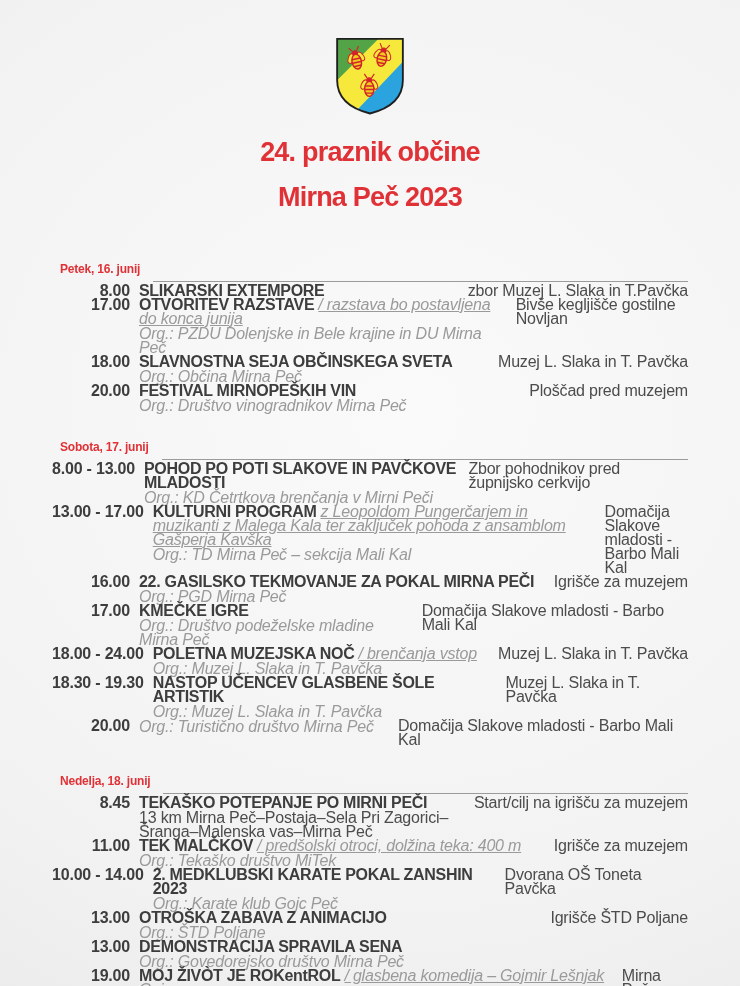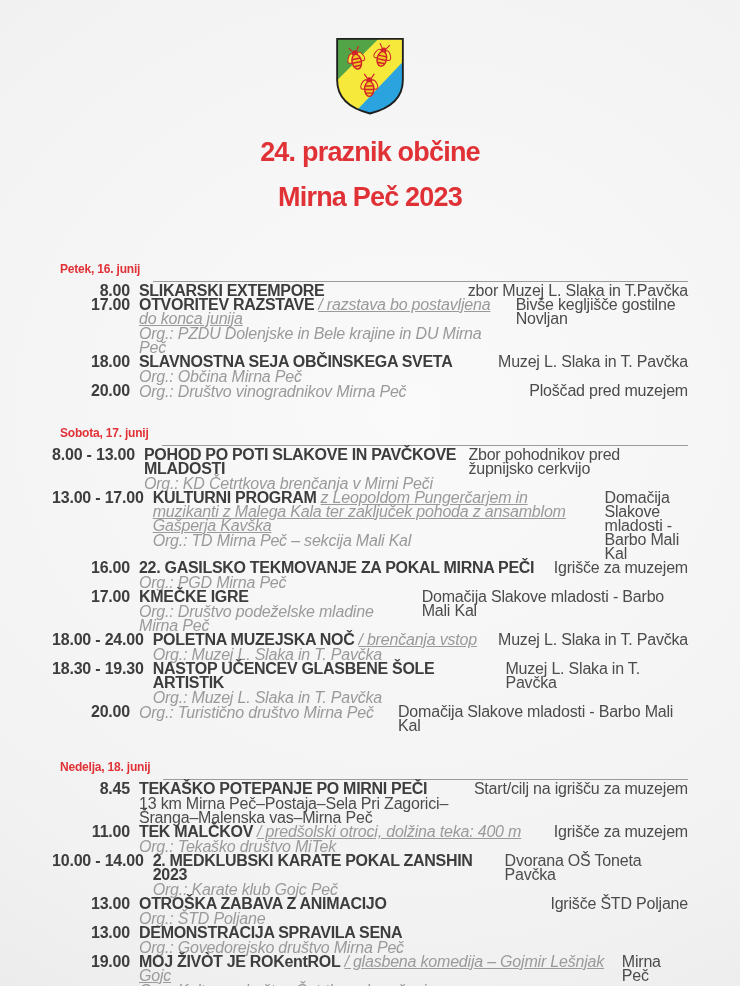--- a/index.html
+++ b/index.html
@@ -125,20 +125,23 @@
       </div>
 
       <div class="ev-org">Org.: Občina Mirna Peč</div>
     </div>
     <div class="ev-loc">Muzej L. Slaka in T. Pavčka</div>
   </div>
 
   <div class="event">
     <div class="ev-time">20.00</div>
     <div class="ev-main">
+      <div class="ev-titleline">
+        <span class="ev-title">FESTIVAL MIRNOPEŠKIH VIN</span>
+      </div>
 
       <div class="ev-org">Org.: Društvo vinogradnikov Mirna Peč</div>
     </div>
     <div class="ev-loc">Ploščad pred muzejem</div>
   </div>
 </div>
   </section>
 
   <section class="day">
     <div class="day-header">

